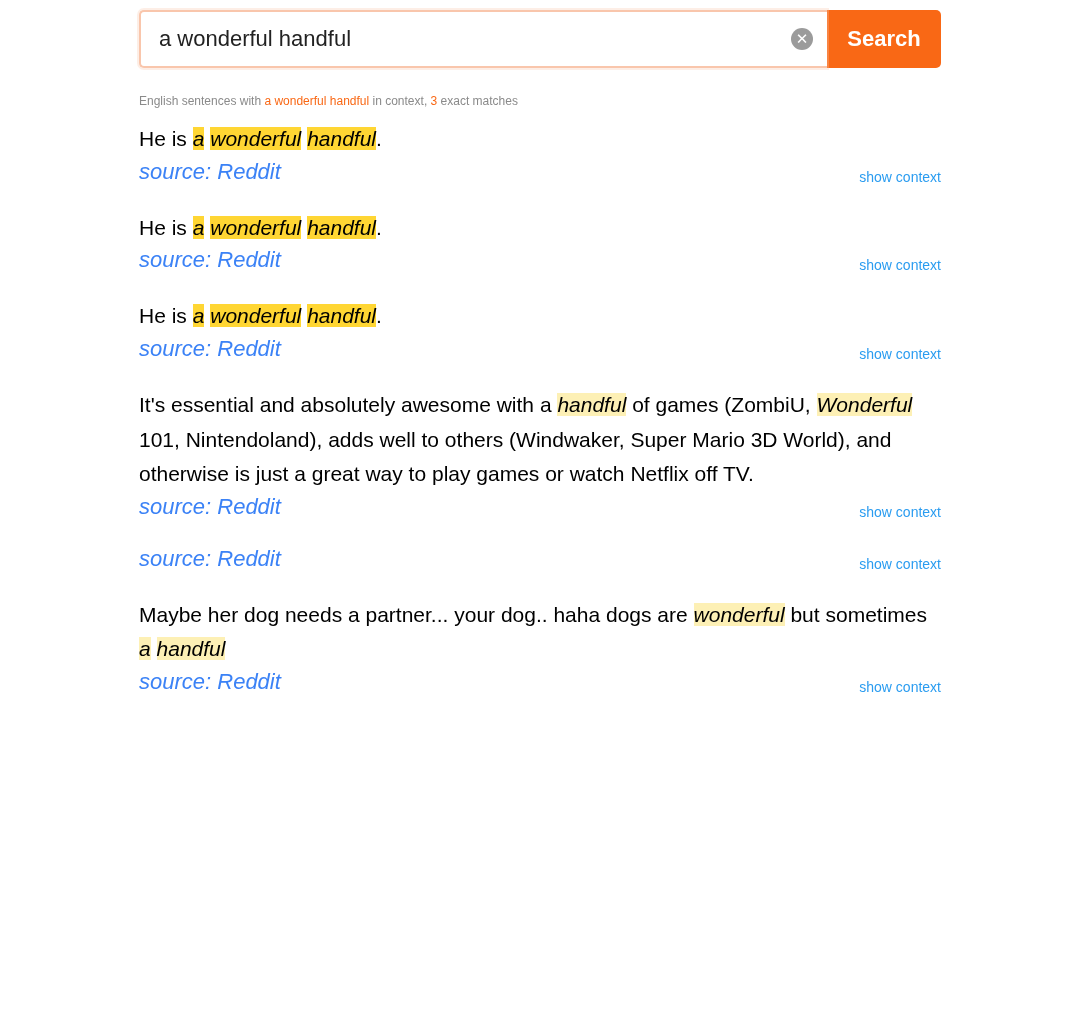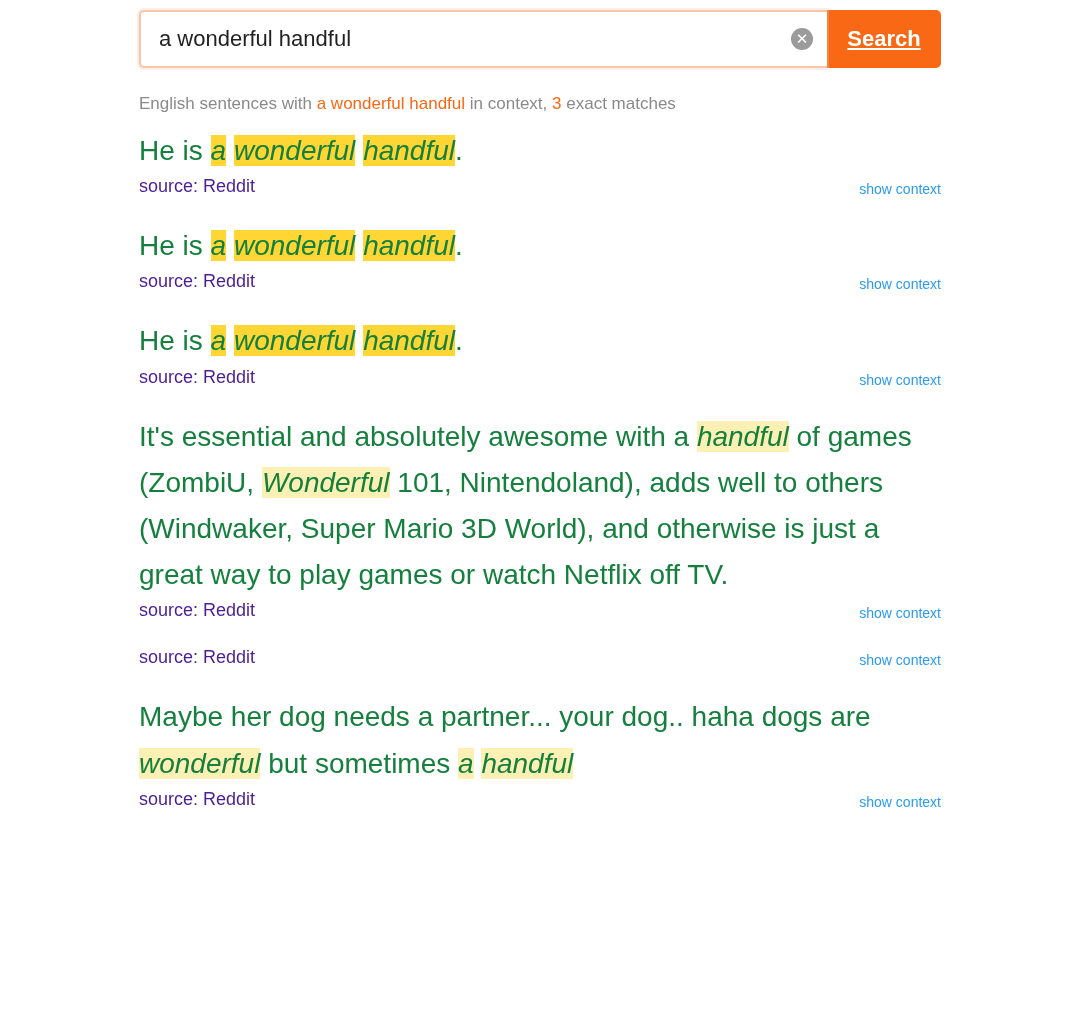--- a/index.html
+++ b/index.html
@@ -85,60 +85,60 @@
   .search-button {
     flex: 0 0 114px;
     background: #f96815;
     border: none;
     border-radius: 0 5px 5px 0;
     color: #ffffff;
     font-size: 22px;
     font-weight: bold;
     cursor: pointer;
     font-family: "Liberation Sans", sans-serif;
-    text-decoration: underline;
   }
 
   
   .content {
     width: 802px;
     margin: 0 auto;
     padding-top: 26px;
   }
   .summary {
-    font-size: 17px;
+    font-size: 12px;
     color: #8a8a8a;
     margin-bottom: 14px;
   }
   .summary .q { color: #f96815; }
   .summary .n { color: #f96815; }
 
   .result { margin-bottom: 26px; }
   .sentence {
-    font-size: 28px;
-    color: #15803d;
+    font-size: 21px;
+    color: #000000;
     line-height: 1.65;
   }
   .hl {
     background: #ffd633;
     font-style: italic;
   }
   .hl-soft {
     background: #fdf0b5;
     font-style: italic;
   }
   .meta-row {
     display: flex;
     justify-content: space-between;
     align-items: flex-end;
     margin-top: 2px;
   }
   .source {
-    font-size: 18px;
-    color: #4c1d95;
+    font-size: 22px;
+    font-style: italic;
+    color: #3b82f6;
   }
   .show-context {
     font-size: 14px;
     color: #2a9cf0;
     cursor: pointer;
     text-decoration: none;
   }
 </style>
 </head>
 <body>

